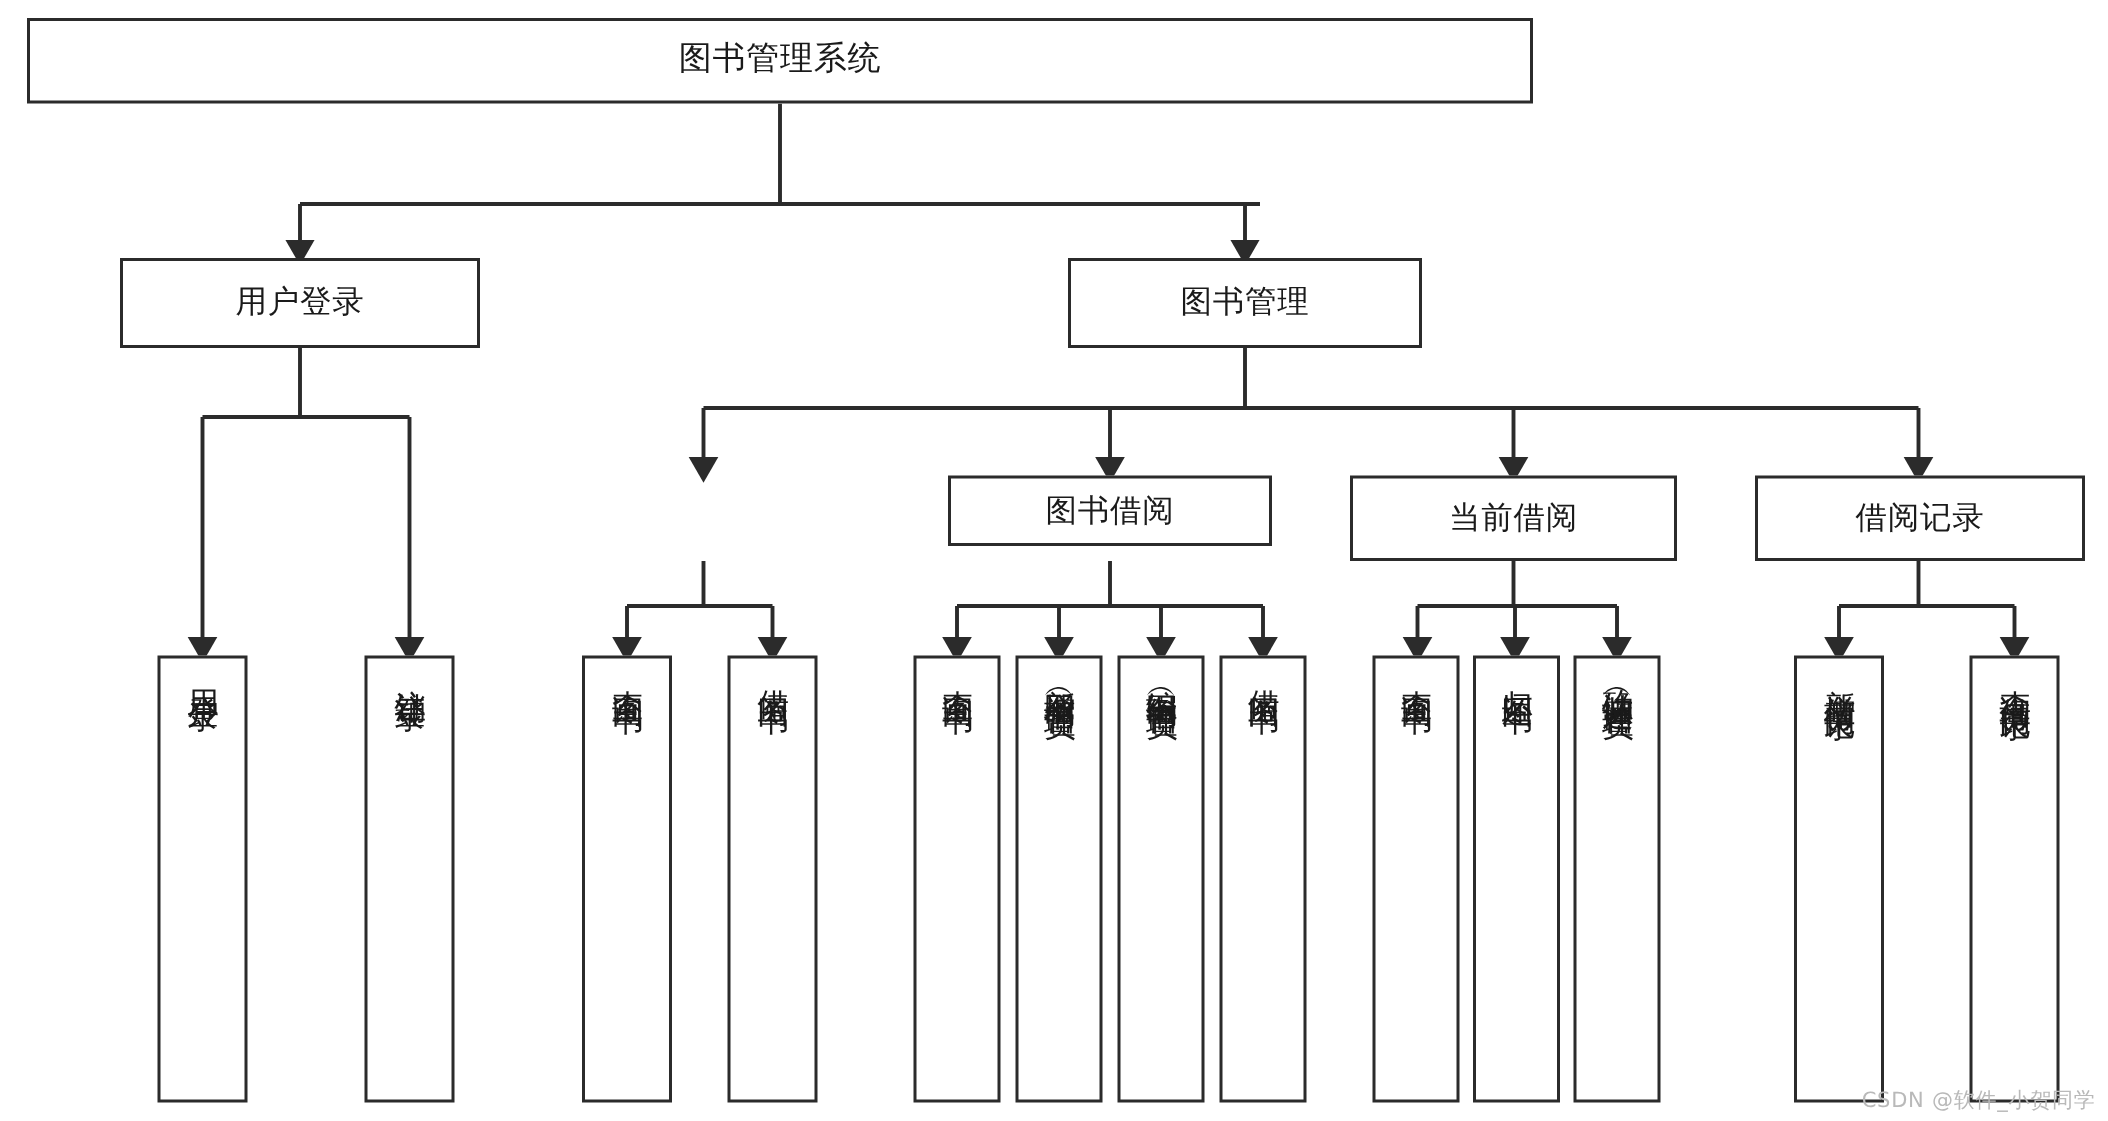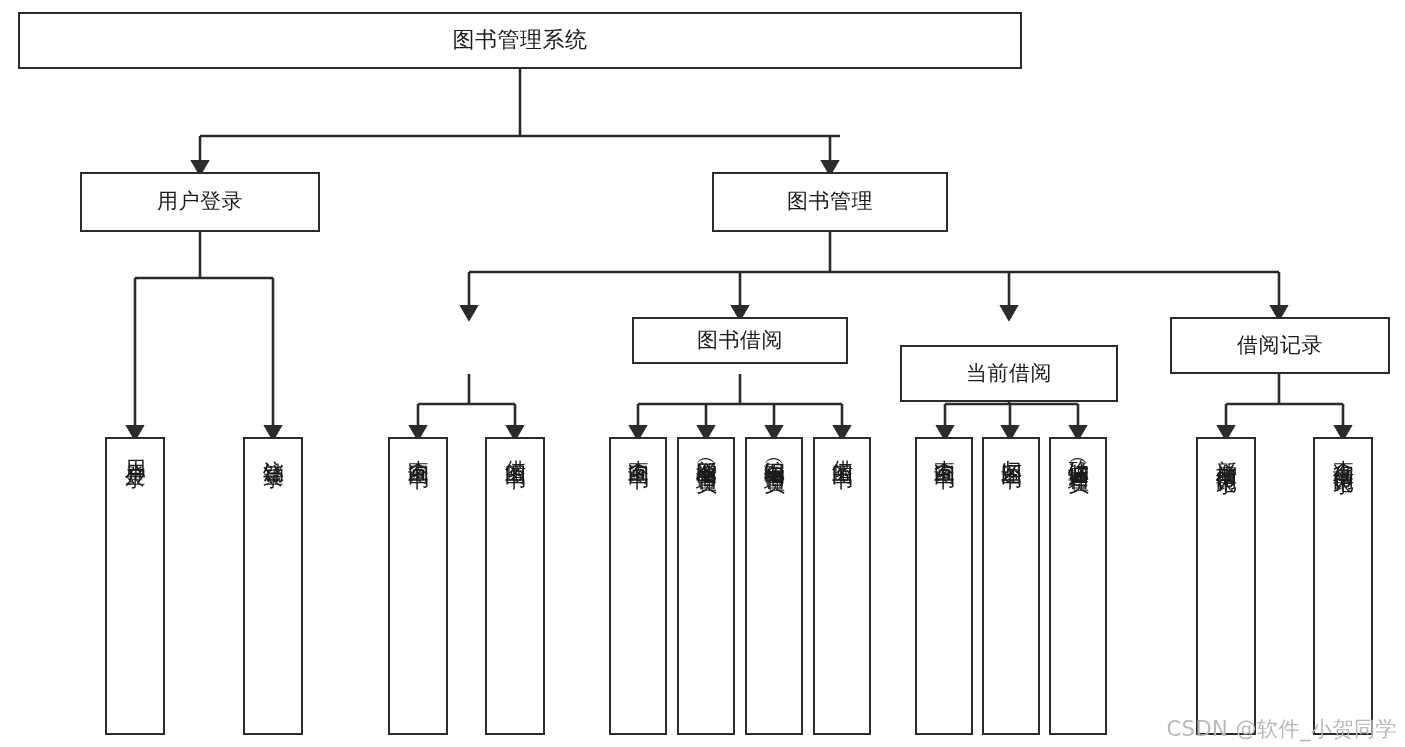--- a/index.html
+++ b/index.html
@@ -65,21 +65,21 @@
     white-space: nowrap;
     text-align: center;
   }
   .node.leaf.tall .node-label {
     letter-spacing: 2px;
   }
   .watermark {
     position: absolute;
     right: 8px;
     bottom: 4px;
-    font-size: 21px;
+    font-size: 14px;
     color: #b9b9b9;
     letter-spacing: 0.5px;
     white-space: nowrap;
     user-select: none;
   }
 </style>
 </head>
 <body>
 
 <div id="diagram-root">
@@ -141,21 +141,21 @@
   <div class="node horiz" style="left:80px; top:172px; width:240px; height:60px;">
     <span class="node-label">用户登录</span>
   </div>
   <div class="node horiz" style="left:712px; top:172px; width:236px; height:60px;">
     <span class="node-label">图书管理</span>
   </div>
 
   <div class="node horiz" style="left:632px; top:317px; width:216px; height:47px;">
     <span class="node-label">图书借阅</span>
   </div>
-  <div class="node horiz" style="left:900px; top:317px; width:218px; height:57px;margin-top:28px;">
+  <div class="node horiz" style="left:900px; top:317px; width:218px; height:57px;">
     <span class="node-label">当前借阅</span>
   </div>
   <div class="node horiz" style="left:1170px; top:317px; width:220px; height:57px;">
     <span class="node-label">借阅记录</span>
   </div>
 
   <div class="node leaf" style="left:105px; top:437px; width:60px; height:298px;">
     <span class="node-label">用户登录</span>
   </div>
   <div class="node leaf" style="left:243px; top:437px; width:60px; height:298px;">

